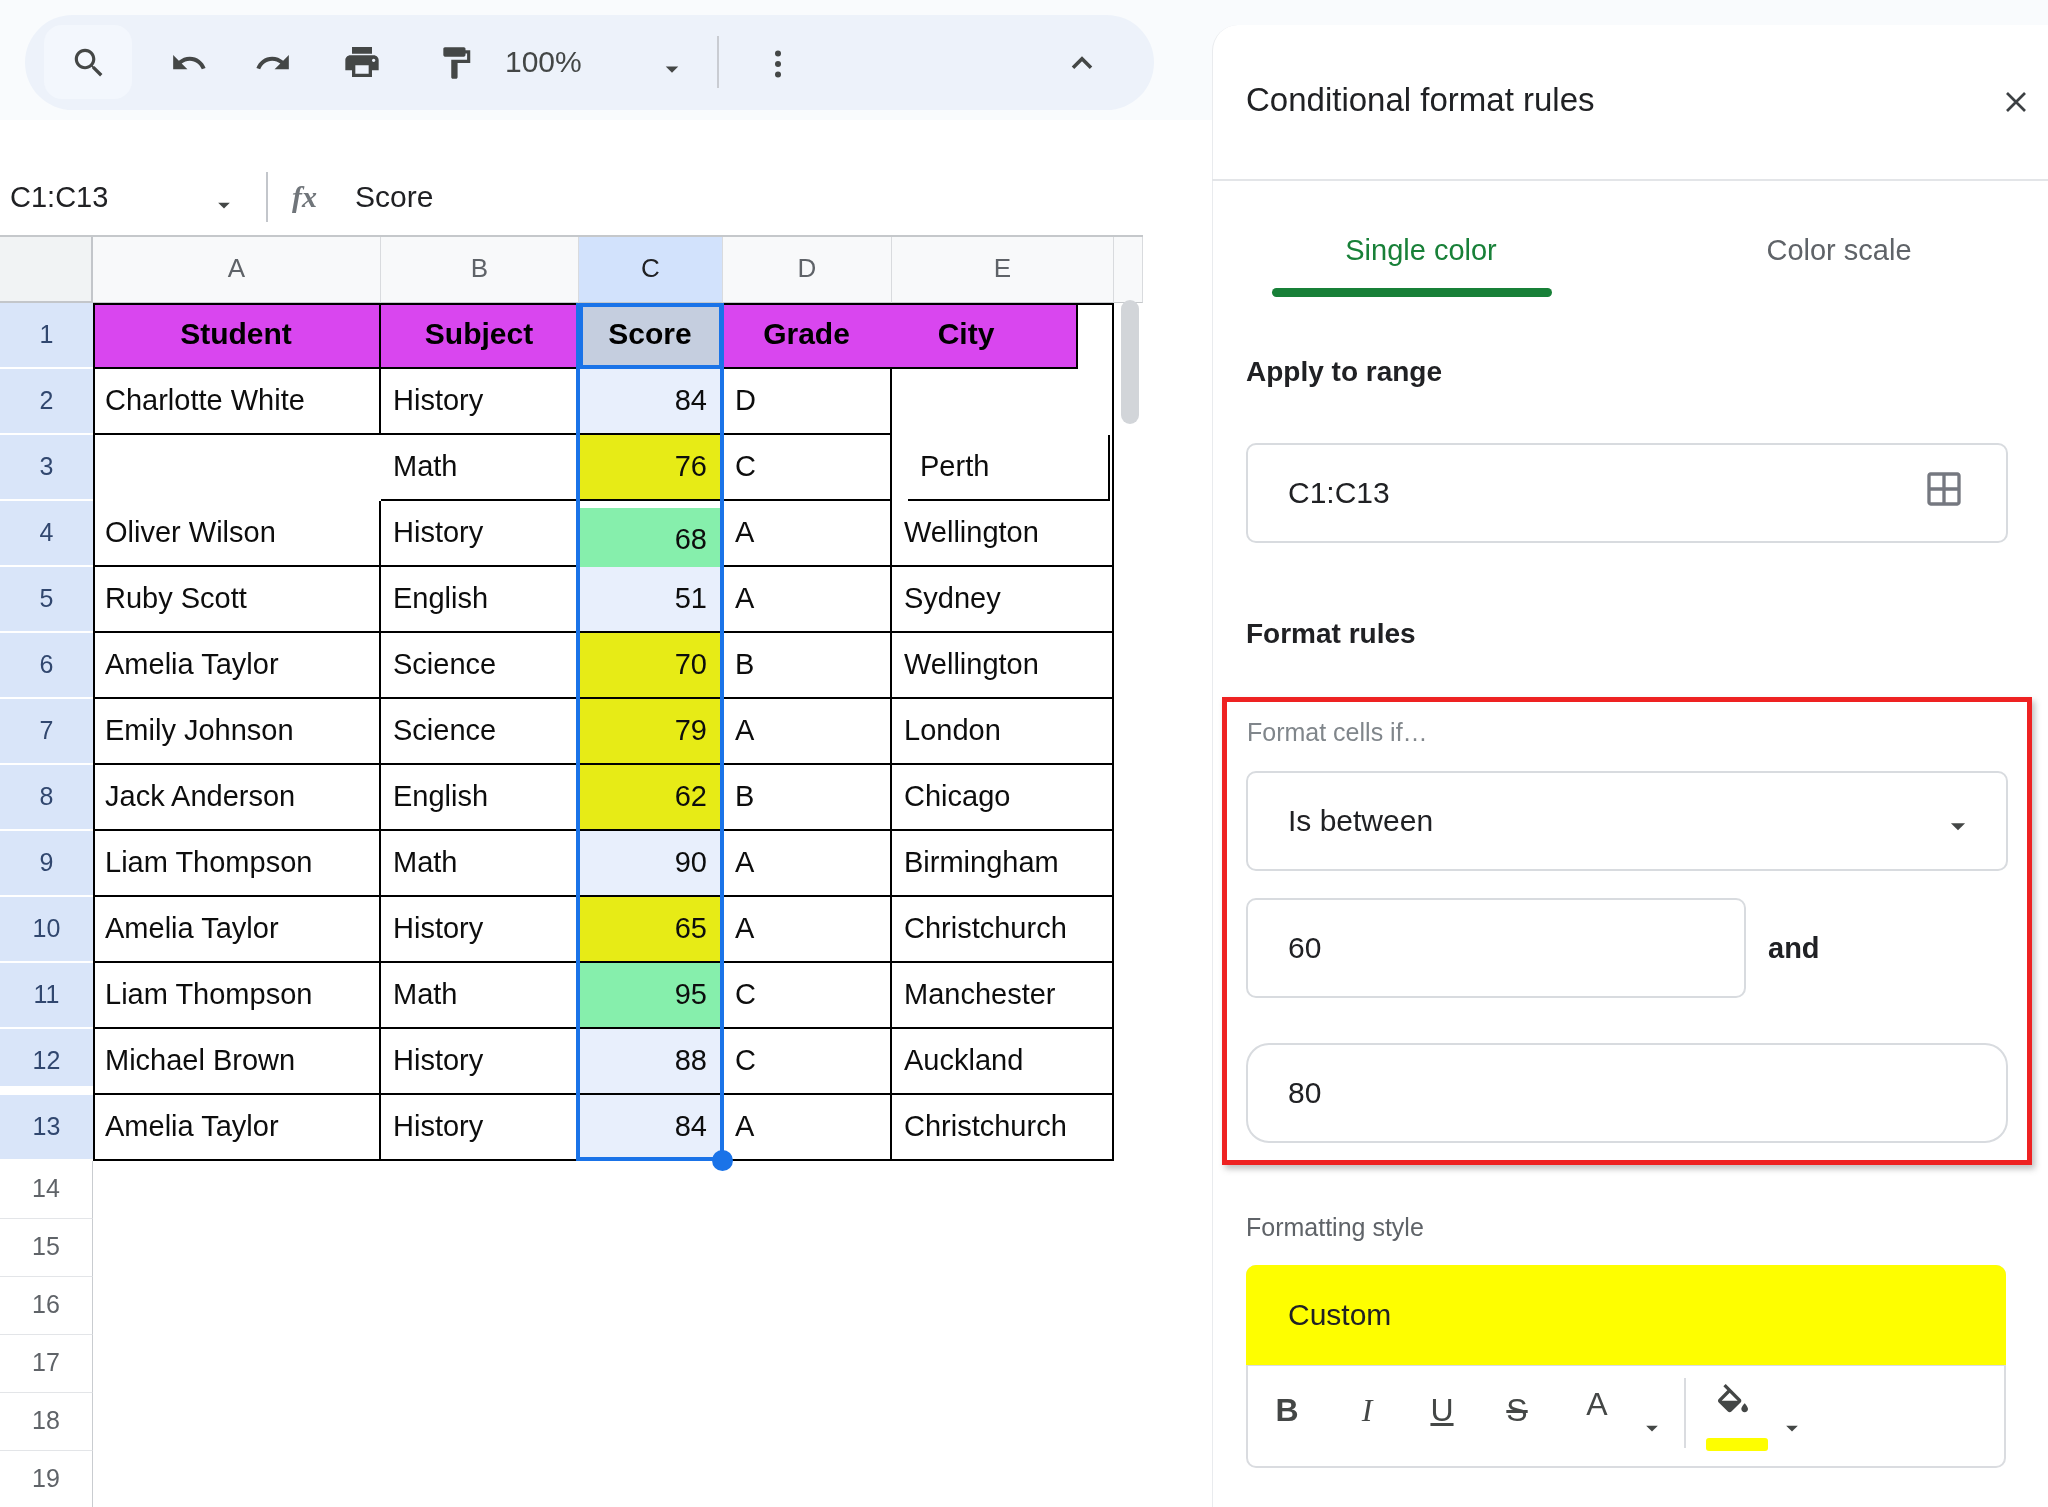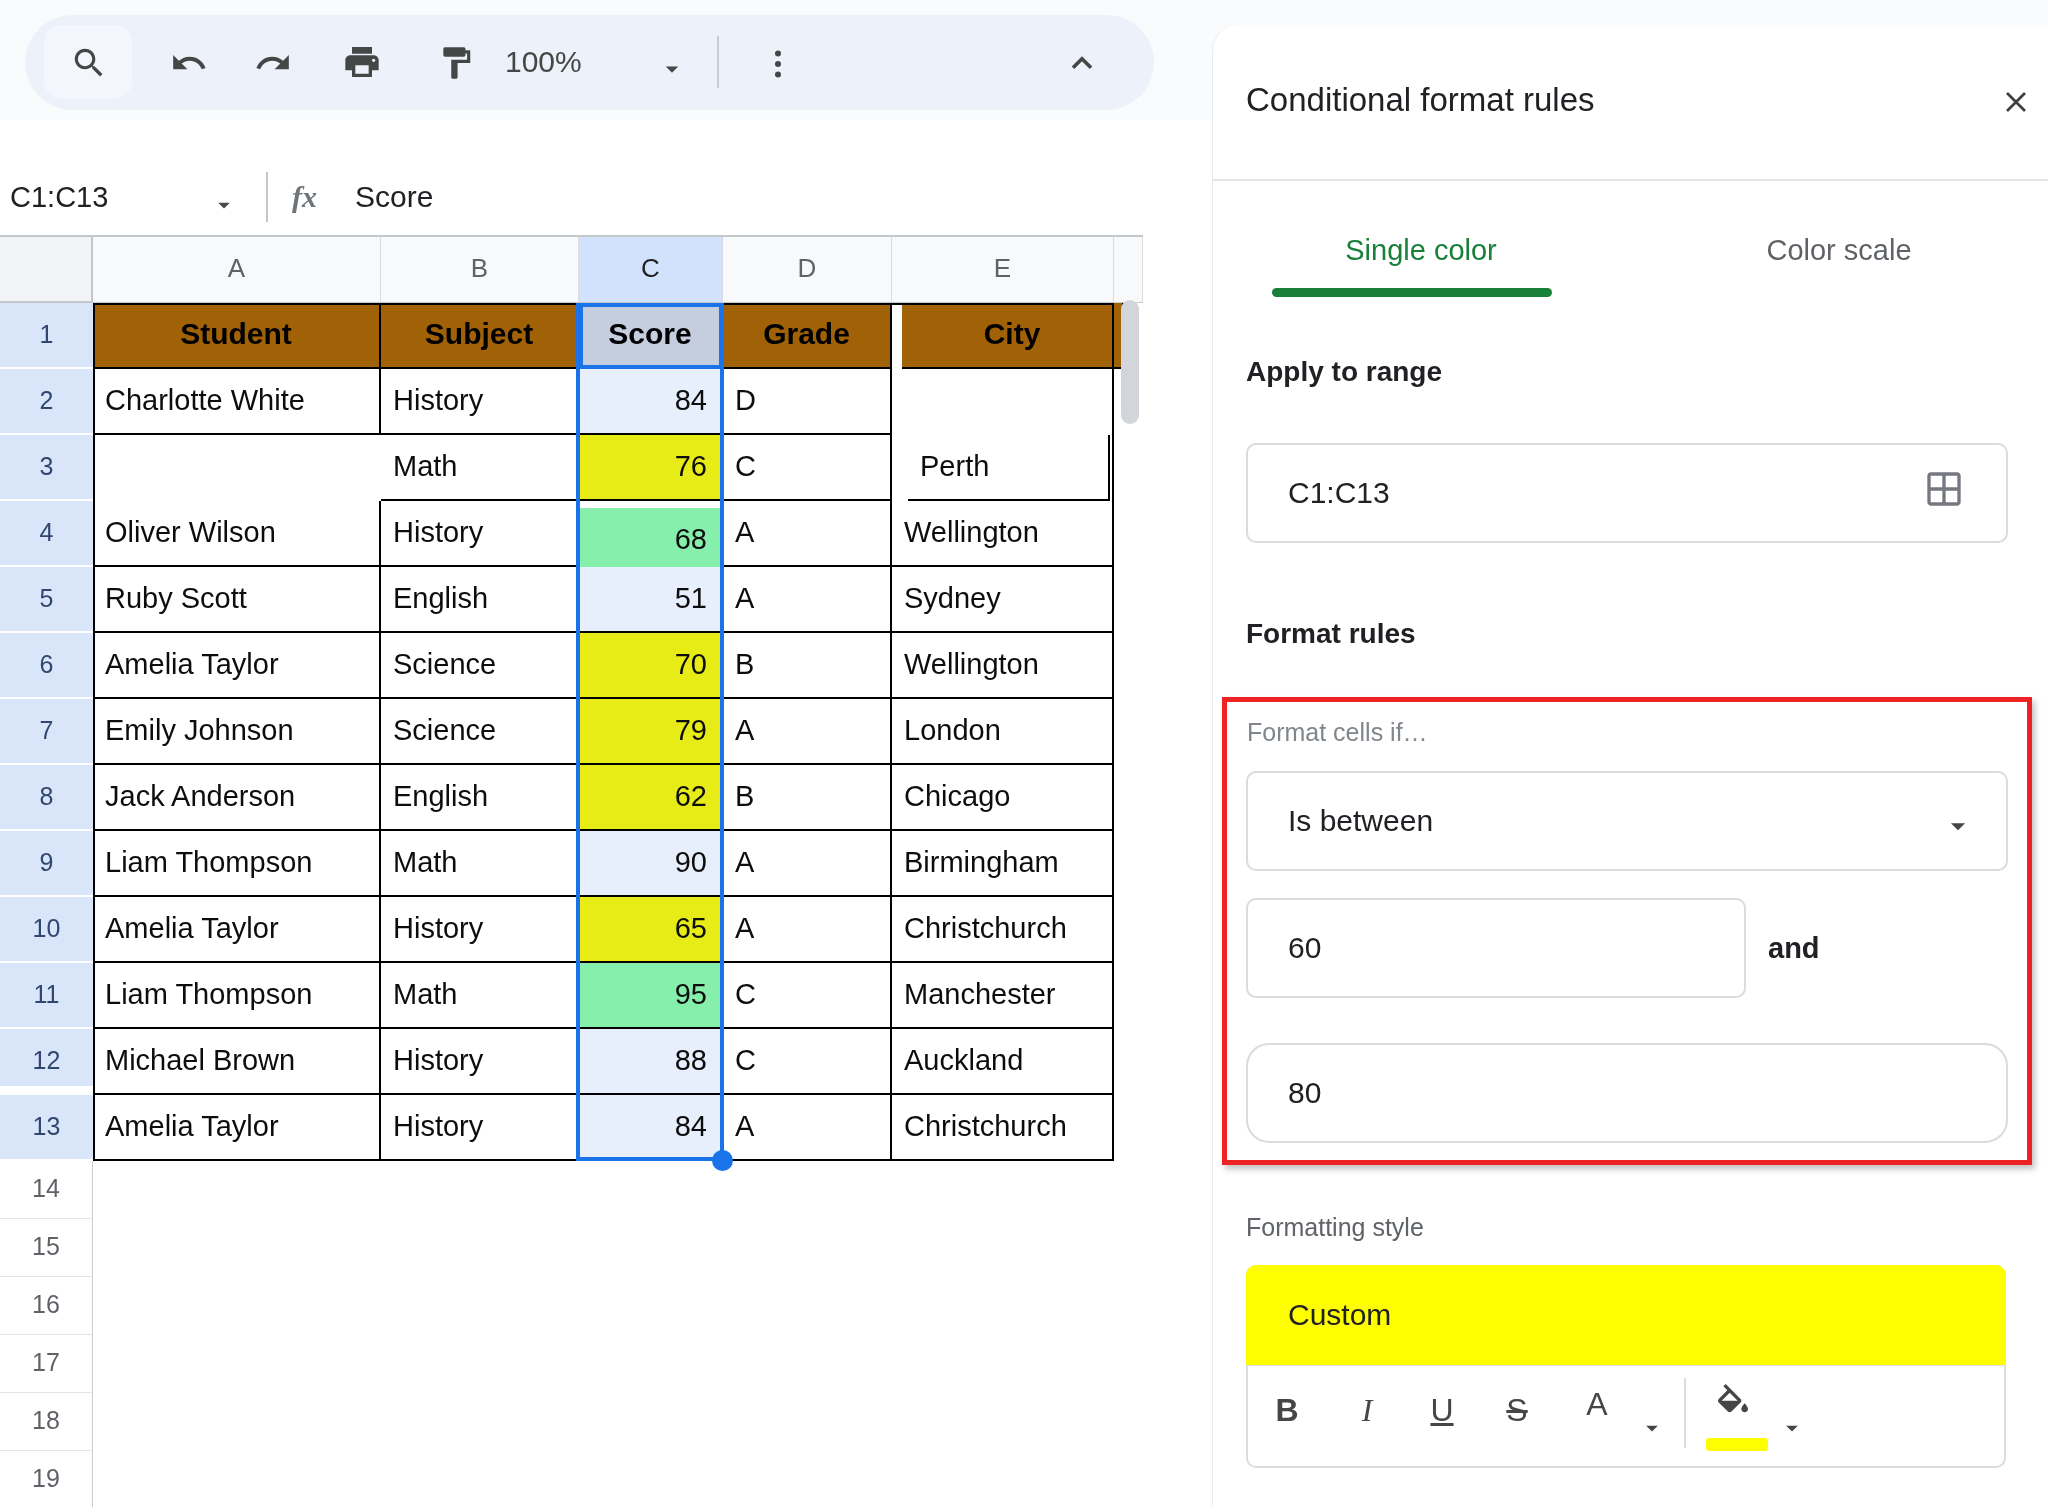--- a/index.html
+++ b/index.html
@@ -24,21 +24,21 @@
               border-right:2px solid #c3c6ca;border-bottom:2px solid #c3c6ca;}
   .letter-cell{top:237px;height:66px;background:#f8f9fa;border-right:1px solid #d9dbde;
                border-bottom:1px solid #c5c8cb;color:#5f6368;font-size:26px;text-align:center;line-height:64px;}
   .letter-cell.sel{background:#d2e2fc;color:#202124;}
   .rowhead{left:0;width:93px;background:#d9e5f9;color:#31476f;font-size:25px;text-align:center;
            border-bottom:2px solid #ffffff;}
   .rowhead.plain{background:#fff;color:#5f6368;border-bottom:1px solid #e3e5e8;border-right:1px solid #c9ccd0;}
   .cell{font-size:29px;color:#0d0d0d;background:#fff;border-right:2px solid #000;border-bottom:2px solid #000;
         overflow:hidden;white-space:nowrap;padding-left:12px;}
   .cell.num{text-align:right;padding-left:0;padding-right:14px;}
-  .cell.th{font-weight:700;font-size:30px;text-align:center;padding:0;background:#a16207;color:#000;}
+  .cell.th{font-weight:700;font-size:30px;text-align:center;padding:0;background:#d946ef;color:#000;}
   .cell.th.sel{background:#c5cedf;}
   .table-outline{left:93px;top:303px;width:1021px;height:858px;border:2px solid #000;pointer-events:none;}
   .sel-line{background:#1a73e8;pointer-events:none;}
   .active-cell{left:579px;top:303px;width:144px;height:66px;border:4px solid #1a73e8;pointer-events:none;}
   .fill-handle{left:712px;top:1150px;width:21px;height:21px;border-radius:50%;background:#1a73e8;}
   .scroll-thumb{left:1121px;top:300px;width:18px;height:124px;border-radius:9px;background:#d2d5d9;}
   
   .panel-bg{left:1212px;top:25px;width:836px;height:1482px;background:#fff;border-radius:26px 0 0 0;
             border-left:1px solid #e9ebee;}
   .panel-title{left:1246px;top:78px;font-size:33px;font-weight:500;color:#202124;line-height:44px;}
@@ -132,21 +132,21 @@
   <div id="grid" class="abs" style="left:0;top:0;width:2048px;height:1507px;pointer-events:none;">
       <div class="abs letter-cell" style="left: 93px; top: 237px; width: 288px; height: 66px; pointer-events: auto; line-height: 62px;">A</div>
       <div class="abs letter-cell" style="left: 381px; top: 237px; width: 198px; height: 66px; pointer-events: auto; line-height: 62px;">B</div>
       <div class="abs letter-cell sel" style="left: 579px; top: 237px; width: 144px; height: 66px; pointer-events: auto; line-height: 62px;">C</div>
       <div class="abs letter-cell" style="left: 723px; top: 237px; width: 169px; height: 66px; pointer-events: auto; line-height: 62px;">D</div>
       <div class="abs letter-cell" style="left: 892px; top: 237px; width: 222px; height: 66px; pointer-events: auto; line-height: 62px;">E</div>
       <div class="abs cell th" style="left: 93px; top: 303px; width: 288px; height: 66px; pointer-events: auto; line-height: 62px;">Student</div>
       <div class="abs cell th" style="left: 381px; top: 303px; width: 198px; height: 66px; pointer-events: auto; line-height: 62px;">Subject</div>
       <div class="abs cell th sel" style="left: 579px; top: 303px; width: 144px; height: 66px; pointer-events: auto; line-height: 62px;">Score</div>
       <div class="abs cell th" style="left: 723px; top: 303px; width: 169px; height: 66px; pointer-events: auto; line-height: 62px;">Grade</div>
-      <div class="abs cell th" style="left: 902px; top: 303px; width: 222px; height: 66px; pointer-events: auto; line-height: 62px;">City</div>
+      <div class="abs cell th" style="left: 856px; top: 303px; width: 222px; height: 66px; pointer-events: auto; line-height: 62px;">City</div>
       <div class="abs rowhead" style="left: 0px; top: 303px; width: 93px; height: 66px; pointer-events: auto; line-height: 62px;">1</div>
       <div class="abs rowhead" style="left: 0px; top: 369px; width: 93px; height: 66px; pointer-events: auto; line-height: 62px;">2</div>
       <div class="abs cell" style="left: 93px; top: 369px; width: 288px; height: 66px; pointer-events: auto; line-height: 62px;">Charlotte White</div>
       <div class="abs cell" style="left: 381px; top: 369px; width: 198px; height: 66px; pointer-events: auto; line-height: 62px;">History</div>
       <div class="abs cell num" style="left: 579px; top: 369px; width: 144px; height: 66px; pointer-events: auto; line-height: 62px; background: rgb(232, 239, 252);">84</div>
       <div class="abs cell" style="left: 723px; top: 369px; width: 169px; height: 66px; pointer-events: auto; line-height: 62px;">D</div>
       <div class="abs rowhead" style="left: 0px; top: 435px; width: 93px; height: 66px; pointer-events: auto; line-height: 62px;">3</div>
       <div class="abs cell" style="left: 381px; top: 435px; width: 198px; height: 66px; pointer-events: auto; line-height: 62px;">Math</div>
       <div class="abs cell num" style="left: 579px; top: 435px; width: 144px; height: 66px; pointer-events: auto; line-height: 62px; background: rgb(231, 235, 22);">76</div>
       <div class="abs cell" style="left: 723px; top: 435px; width: 169px; height: 66px; pointer-events: auto; line-height: 62px;">C</div>

